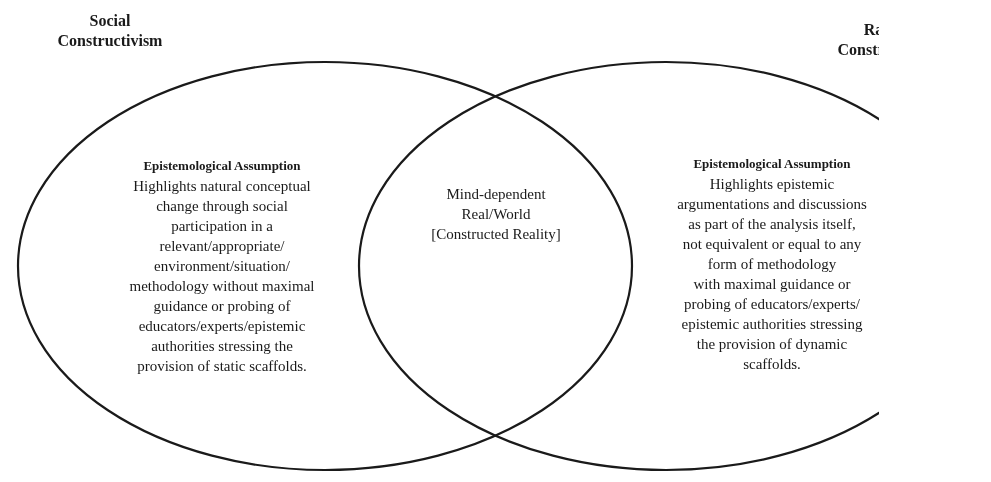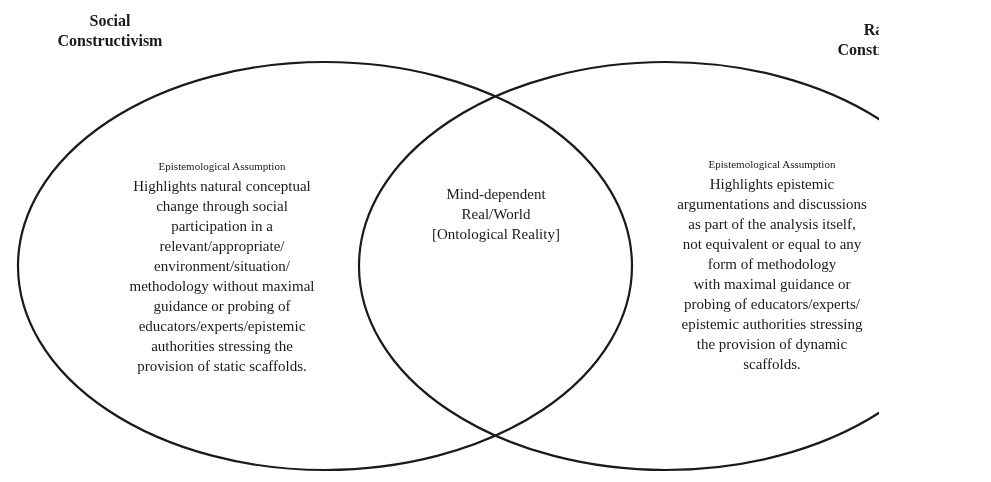--- a/index.html
+++ b/index.html
@@ -22,21 +22,21 @@
     white-space: pre-line;
   }
   .label-left  { left: 35px;  top: 11px; width: 150px; }
   .label-right { left: 810px; top: 11px; width: 160px; margin-top: 9px; }
   .text-block {
     position: absolute;
     text-align: center;
     font-size: 15px;
     line-height: 20px;
   }
-  .text-block .heading { font-weight: normal; font-size: 11px; white-space: pre-line; }
+  .text-block .heading { font-weight: bold; font-size: 13px; white-space: pre-line; }
   .text-block .body    { white-space: pre-line; text-align: center; }
   .block-left   { left: 97px;  top: 156px; width: 250px; }
   .block-center { left: 396px; top: 184px; width: 200px; }
   .block-right  { left: 642px; top: 154px; width: 260px; }
 </style>
 </head>
 <body>
 
 <div class="stage">
 
@@ -61,21 +61,21 @@
 methodology without maximal
 guidance or probing of
 educators/experts/epistemic
 authorities stressing the
 provision of static scaffolds.</div>
   </div>
 
   <div class="text-block block-center">
     <div class="body">Mind-dependent
 Real/World
-[Ontological Reality]</div>
+[Constructed Reality]</div>
   </div>
 
   <div class="text-block block-right">
     <div class="heading">Epistemological Assumption</div>
     <div class="body">Highlights epistemic
 argumentations and discussions
 as part of the analysis itself,
 not equivalent or equal to any
 form of methodology
 with maximal guidance or

